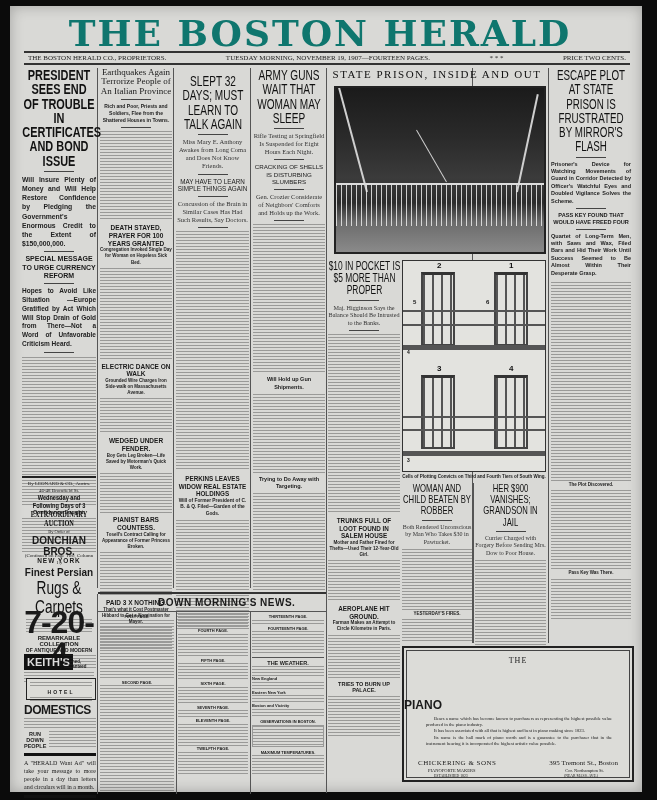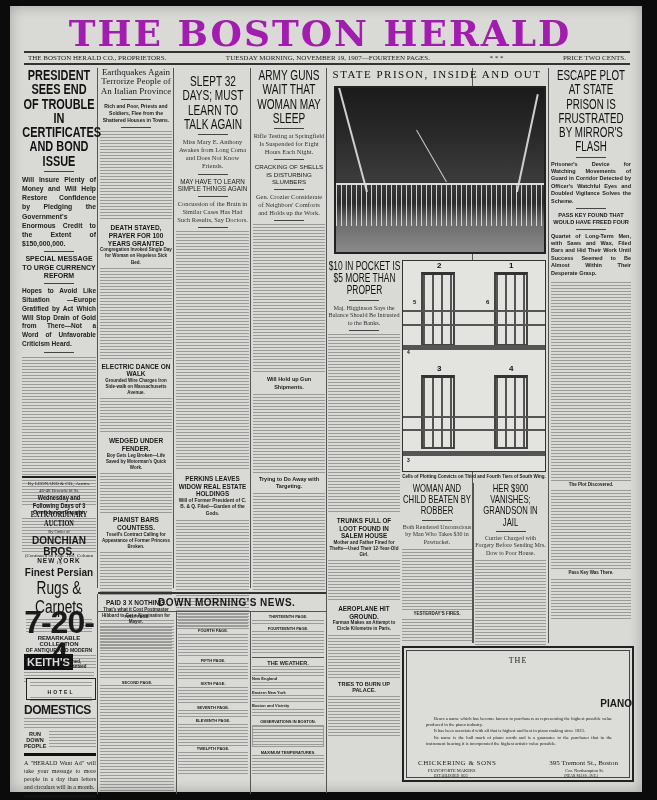--- a/index.html
+++ b/index.html
@@ -7,21 +7,21 @@
   body { position: relative; font-family: "Liberation Serif", serif; color: #1a1a1a; }
   .page {
     position: absolute; left: 10px; top: 6px; width: 632px; height: 786px;
     background: #d9d9d6;
     box-shadow: inset 0 0 14px rgba(0,0,0,0.25);
   }
   .abs { position: absolute; }
   .masthead {
     position: absolute; left: 0; top: 6px; width: 620px; text-align: center;
     font-family: "DejaVu Serif", serif; font-weight: bold; font-size: 36px; letter-spacing: 2px;
-    color: #a21caf;
+    color: #0f766e;
   }
   .dateline {
     position: absolute; left: 14px; top: 45px; width: 606px; height: 14px;
     border-top: 2px solid #333; border-bottom: 2px solid #333;
     font-size: 7px; line-height: 10px; text-transform: uppercase; color: #222;
     display: flex; justify-content: space-between; padding: 0 4px; font-family: "Liberation Serif", serif;
   }
   .vrule { position: absolute; width: 1px; background: #555; }
   .hrule { position: absolute; height: 1px; background: #555; }
   .cond {
@@ -334,21 +334,21 @@
     <div class="body-text" style="height:8px;"></div>
     <div class="small sans-b" style="text-align:center; font-size:4px; margin-top:2px;">OBSERVATIONS IN BOSTON.</div>
     <div class="body-text" style="height:22px; border:1px solid #777;"></div>
     <div class="small sans-b" style="text-align:center; font-size:4px; margin-top:3px;">MAXIMUM TEMPERATURES.</div>
     <div class="body-text" style="height:20px;"></div>
   </div>
 
   <div class="ad-box" style="left:392px; top:640px; width:232px; height:136px;">
     <div style="position:absolute; inset:2px; border:1px solid #444;"></div>
     <div style="position:absolute; top:8px; width:100%; text-align:center; font-size:8px; letter-spacing:1px;">THE</div>
-    <div class="sans-b" style="position:absolute; top:50px; width:100%; text-align:right; font-size:10px;">PIANO</div>
+    <div class="sans-b" style="position:absolute; top:50px; width:100%; text-align:left; font-size:12px;">PIANO</div>
     <div style="position:absolute; top:68px; left:22px; right:20px; font-size:4.6px; line-height:1.35; text-align:justify;">
       <div style="text-indent:8px;">Bears a name which has become known to purchasers as representing the highest possible value produced in the piano industry.</div>
       <div style="text-indent:8px;">It has been associated with all that is highest and best in piano making since 1823.</div>
       <div style="text-indent:8px;">Its name is the hall mark of piano worth and is a guarantee to the purchaser that in the instrument bearing it is incorporated the highest artistic value possible.</div>
     </div>
     <div style="position:absolute; top:111px; left:14px; font-size:7px; letter-spacing:0.5px;">CHICKERING &amp; SONS</div>
     <div style="position:absolute; top:120px; left:24px; font-size:4.5px;">PIANOFORTE MAKERS</div>
     <div style="position:absolute; top:126px; left:30px; font-size:3.8px;">ESTABLISHED 1823</div>
     <div style="position:absolute; top:111px; right:14px; font-size:7px;">395 Tremont St., Boston</div>
     <div style="position:absolute; top:120px; right:28px; font-size:4.5px;">Cor. Northampton St.</div>

